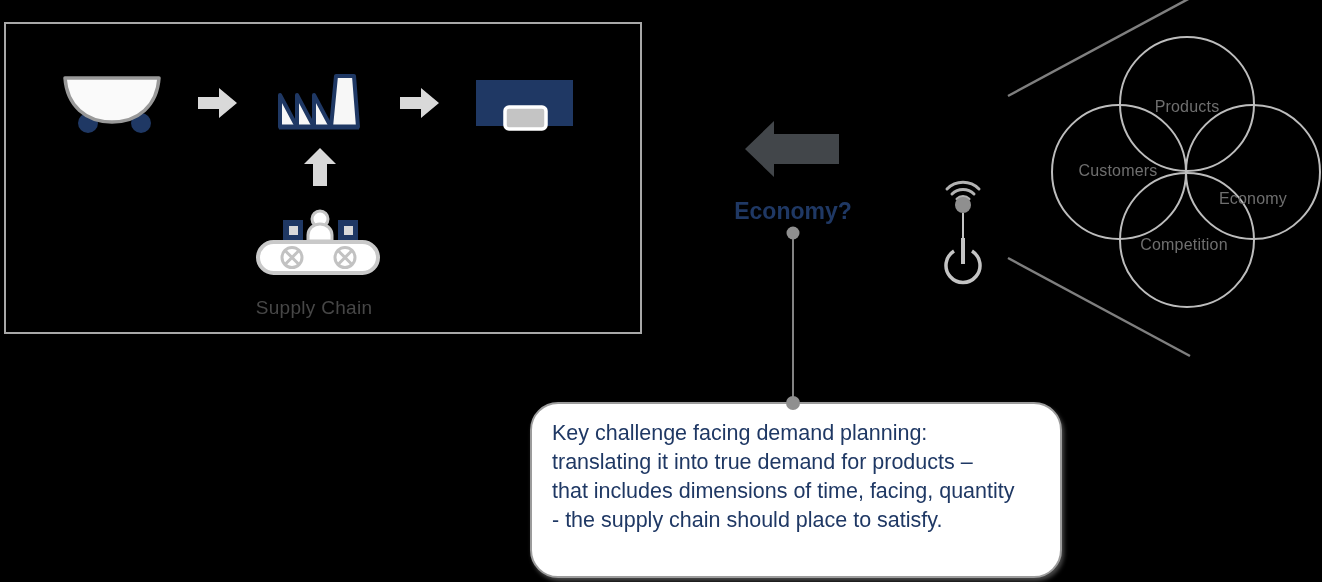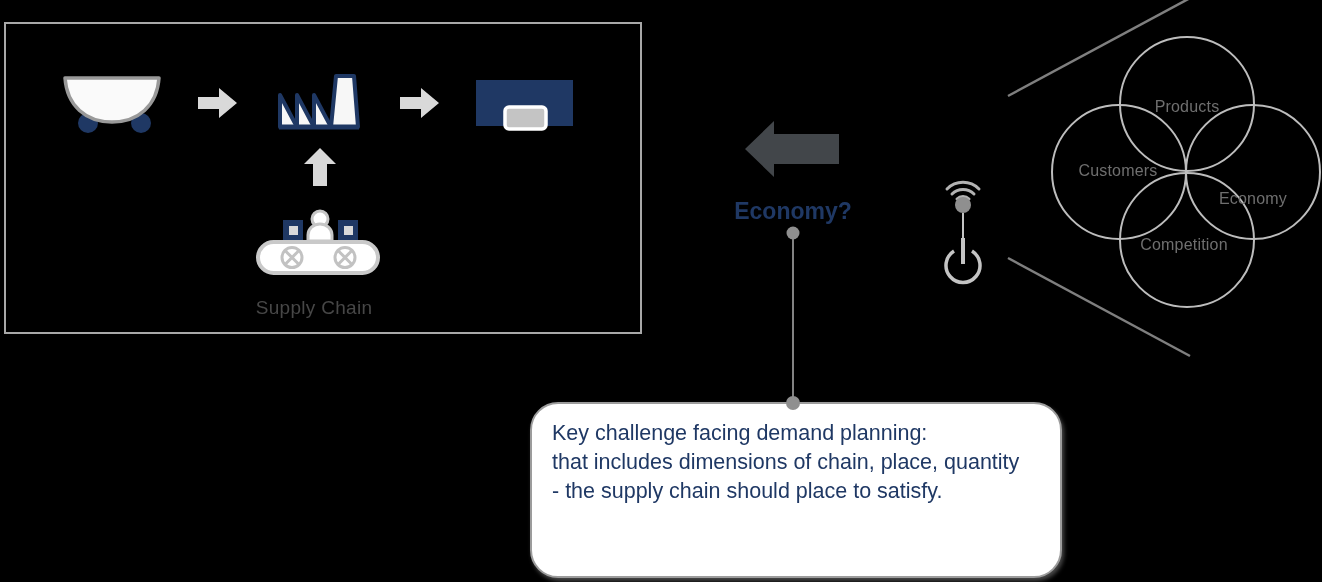--- a/index.html
+++ b/index.html
@@ -127,17 +127,18 @@
     </g>
   </svg>
 
   <div class="abs venn-label venn-products">Products</div>
   <div class="abs venn-label venn-customers">Customers</div>
   <div class="abs venn-label venn-economy">Economy</div>
   <div class="abs venn-label venn-competition">Competition</div>
 
   <div class="abs callout">
     <div class="callout-line">Key challenge facing demand planning:</div>
-    <div class="callout-line">that includes dimensions of chain, place, quantity</div>
+    <div class="callout-line">translating it into true demand for products –</div>
+    <div class="callout-line">that includes dimensions of time, facing, quantity</div>
     <div class="callout-line">- the supply chain should place to satisfy.</div>
   </div>
 
 </div>
 
 </body></html>

